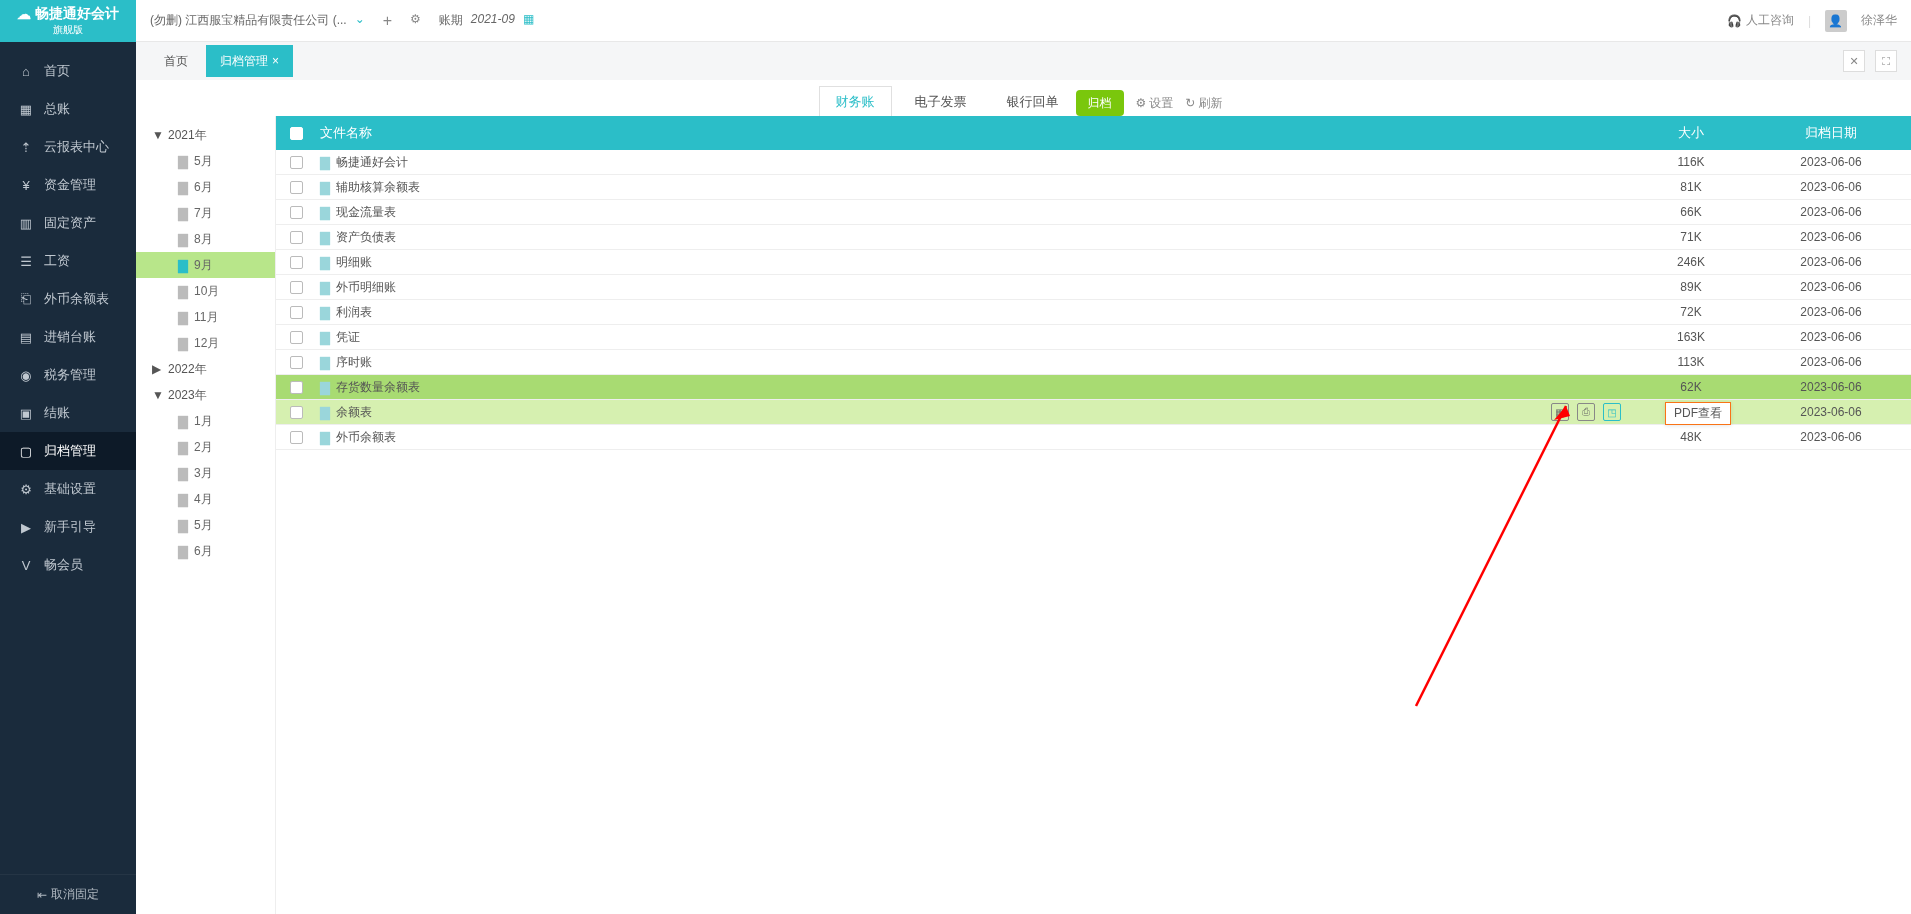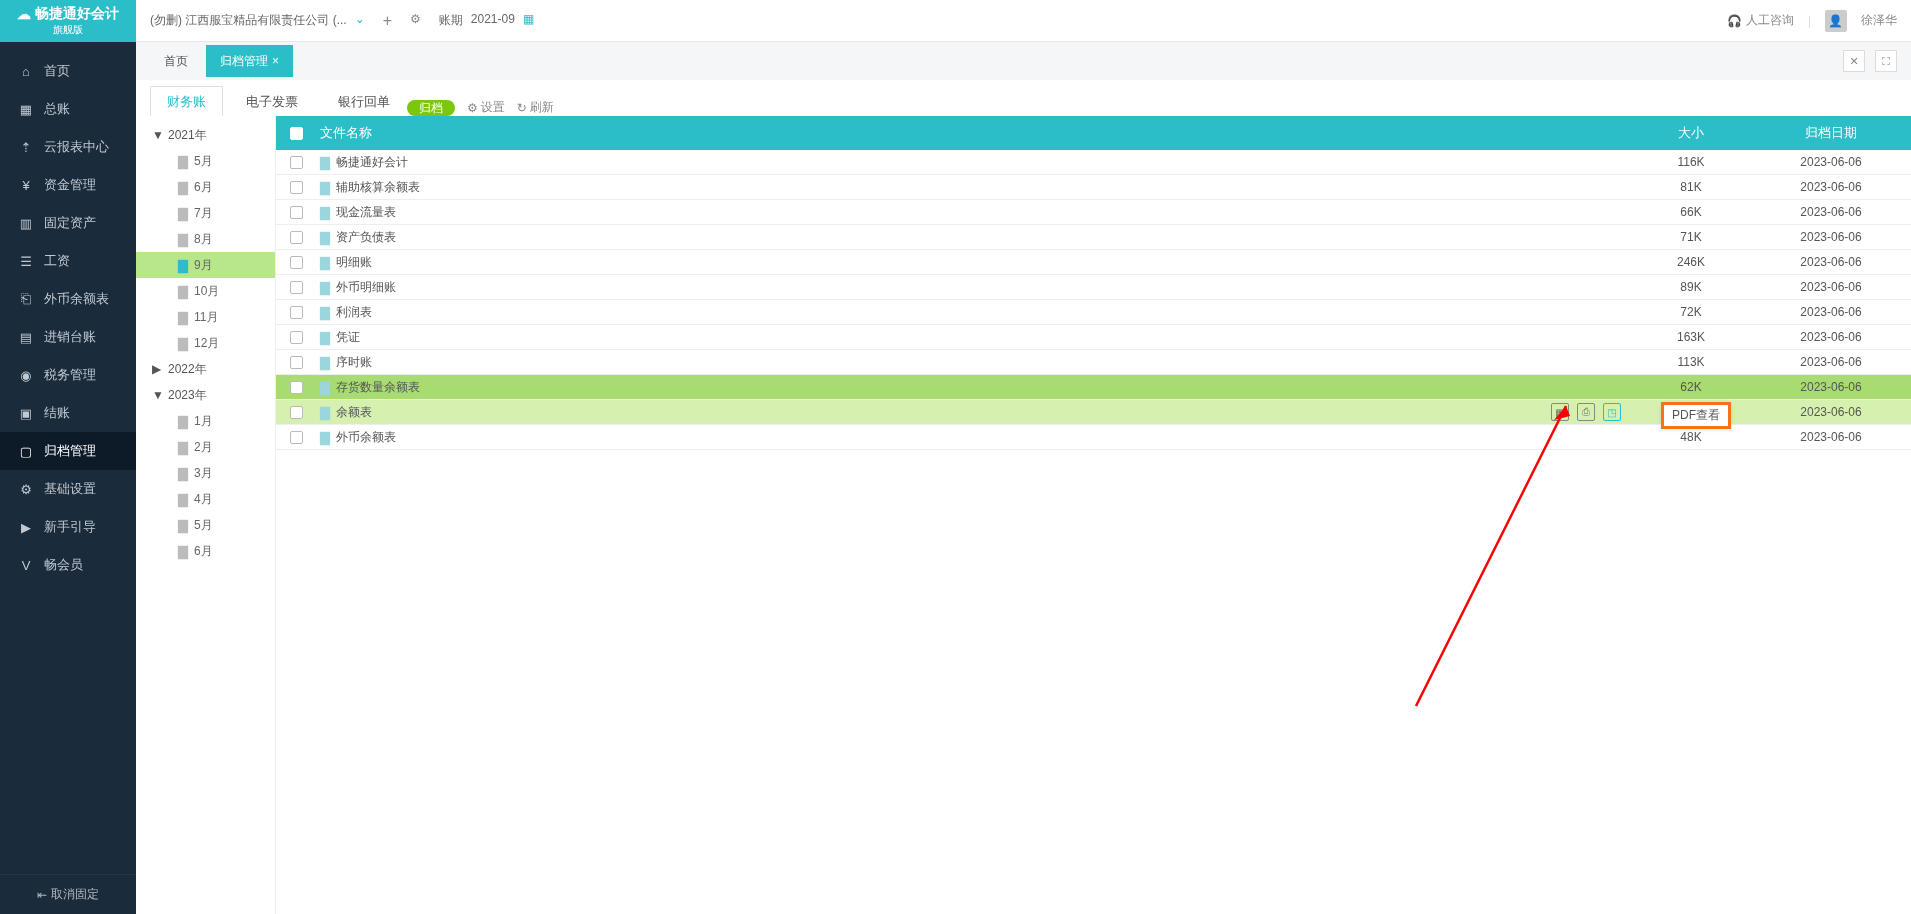--- a/index.html
+++ b/index.html
@@ -18,40 +18,40 @@
 .footer-btn { height:40px; display:flex; align-items:center; justify-content:center; background:#1a2b3c; color:#b0b8c0; cursor:pointer; font-size:12px; gap:4px; border-top:1px solid rgba(255,255,255,0.05);}
 
 
 .main { flex:1; display:flex; flex-direction:column; background:#fff; min-width:0;}
 .topbar { height:42px; border-bottom:1px solid #e8e8e8; display:flex; align-items:center; padding:0 14px; justify-content:space-between; color:#555;}
 .topbar-left { display:flex; align-items:flex-start; gap:8px; font-size:12px; }
 .company-name { color:#666;}
 .chev { color:#2bbec8; font-size:12px;}
 .plus-icon,.gear-icon-top { color:#888; cursor:pointer;}
 .period-label { color:#666; margin-left:10px;}
-.period-value { color:#666;}
+.period-value { color:#666;font-style:italic;}
 .cal-icon { color:#2bbec8;}
 .topbar-right { display:flex; align-items:center; gap:14px; font-size:12px; color:#888;}
 .avatar { width:22px; height:22px; background:#ccc; border-radius:2px; display:inline-flex; align-items:center; justify-content:center; color:#fff;}
 
 .tabbar { height:38px; background:#f5f6f7; display:flex; align-items:center; padding:0 14px; justify-content:space-between;}
 .tabbar-left { display:flex; align-items:center; gap:4px;}
 .tab { height:32px; padding:0 14px; display:flex; align-items:center; font-size:12px; color:#555; cursor:pointer; gap:4px;}
 .tab.plain { background:transparent;}
 .tab.active { background:#2bbec8; color:#fff; }
 .tab-close { font-size:12px;}
 .tabbar-right { display:flex; align-items:center; gap:10px; color:#888;}
 .icon-btn { width:22px; height:22px; border:1px solid #ddd; display:flex; align-items:center; justify-content:center; font-size:11px; cursor:pointer; background:#fff;}
 
-.inner-tabs { height:36px; padding:6px 14px 0 14px; display:flex; align-items:flex-end; justify-content:flex-start; }
+.inner-tabs { height:36px; padding:6px 14px 0 14px; display:flex; align-items:flex-end; justify-content:center; }
 .inner-tabs-left { display:flex; gap:6px; }
 .inner-tab { height:30px; padding:0 16px; display:flex; align-items:center; font-size:13px; color:#555; cursor:pointer; border:1px solid transparent; border-bottom:none;}
 .inner-tab.active { color:#2bbec8; border-color:#e0e0e0; background:#fff; }
 .inner-tabs-right { display:flex; align-items:center; gap:12px; font-size:12px; padding-right:6px;}
-.btn-primary { background:#7ac70c; color:#fff; height:16px; padding:0 12px; border:none; border-radius:10px; cursor:pointer; font-size:12px;}
+.btn-primary { background:#7ac70c; color:#fff; height:26px; padding:0 12px; border:none; border-radius:4px; cursor:pointer; font-size:12px;}
 .toolbar-link { color:#888; cursor:pointer; display:flex; align-items:center; gap:3px;}
 
 .content { flex:1; display:flex; min-height:0; }
 .tree-panel { width:140px; border-right:1px solid #eee; overflow:auto; padding:6px 0;}
 .tree-item { height:26px; display:flex; align-items:center; padding-left:16px; font-size:12px; color:#555; cursor:pointer; gap:6px;}
 .tree-item.child { padding-left:42px; color:#666;}
 .tree-item.child .folder-mini { color:#bbb;}
 .tree-item.selected { background:#b8e68a; }
 .tree-item.selected .folder-mini { color:#2bbec8;}
 .tree-caret { width:10px; display:inline-block;}
@@ -65,21 +65,21 @@
 .trow { height:25px; display:flex; align-items:center; border-bottom:1px solid #eee; font-size:12px; color:#555; position:relative;}
 .trow.sel1 { background:#a8db72; }
 .trow.sel2 { background:#d6f0b0; }
 .trow .col-name { display:flex; align-items:center; gap:6px;}
 .chk { width:13px; height:13px; border:1px solid #bbb; border-radius:2px; display:inline-block; background:#fff;}
 .thead .chk { border-color:#fff;}
 .folder-mini { color:#9ad6db; font-size:13px;}
 .row-actions { position:absolute; right:290px; display:flex; gap:8px; align-items:center;}
 .row-act-icon { width:18px; height:18px; border:1px solid #888; display:flex; align-items:center; justify-content:center; font-size:10px; color:#666; cursor:pointer; border-radius:2px;}
 .row-act-icon.active { border-color:#2bbec8; color:#2bbec8;}
-.tooltip-box { position:absolute; right:180px; top:2px; background:#fff; border:3px solid #f97316; padding:2px 8px; font-size:12px; color:#555; box-shadow:0 1px 4px rgba(0,0,0,0.1);}
+.tooltip-box { position:absolute; right:180px; top:2px; background:#fff; border:1px solid #f97316; padding:2px 8px; font-size:12px; color:#555; box-shadow:0 1px 4px rgba(0,0,0,0.1);}
 
 .arrow-svg { position:absolute; pointer-events:none; }
 
 </style>
 </head>
 <body>
 
 <div class="app">
 
   <div class="sidebar">

